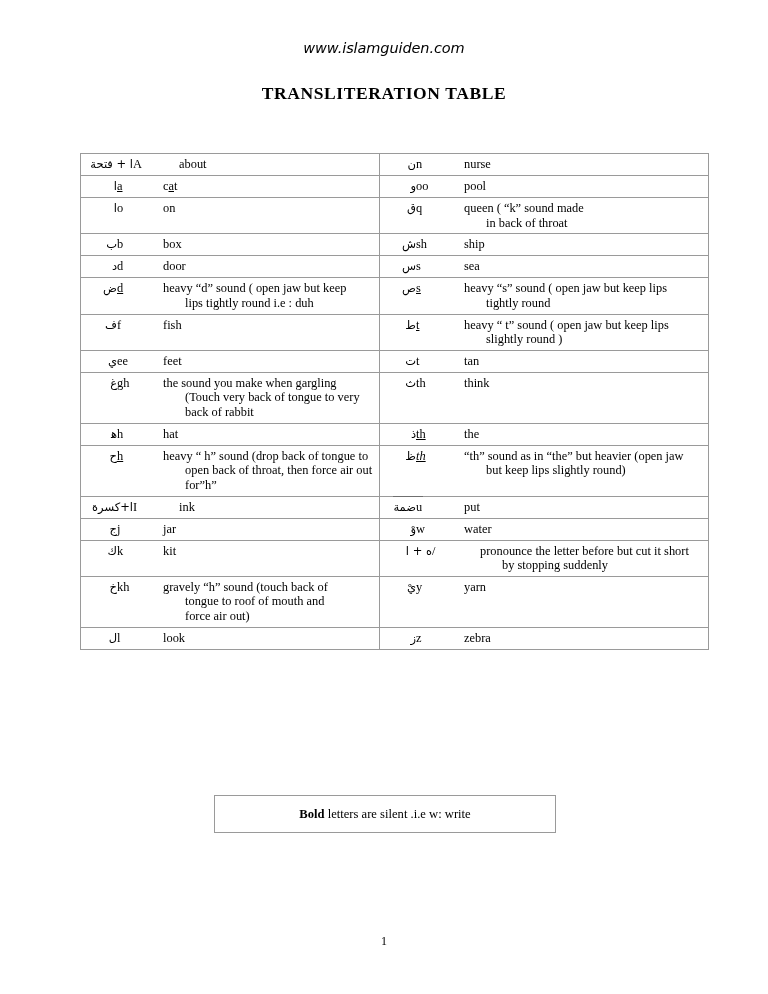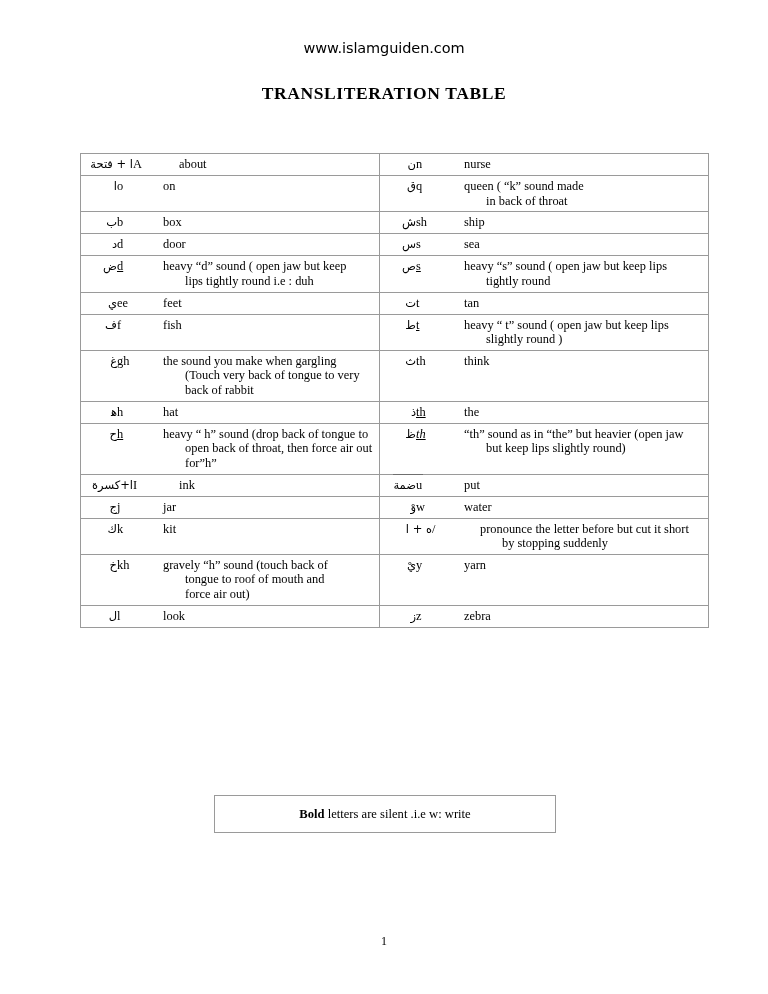--- a/index.html
+++ b/index.html
@@ -24,20 +24,21 @@
   .site-url {
     position: absolute;
     top: 40px;
     left: 0;
     width: 768px;
     text-align: center;
     font-family: "DejaVu Sans", "Liberation Sans", sans-serif;
     font-size: 14.5px;
     letter-spacing: -0.1px;
     color: #000;
+    font-style: italic;
   }
 
   .doc-title {
     position: absolute;
     top: 83px;
     left: 0;
     width: 768px;
     text-align: center;
     font-family: "Liberation Serif", "DejaVu Serif", serif;
     font-weight: bold;
@@ -155,20 +156,28 @@
         <tr>
           <td class="col-left">
             <span class="cell"><span class="ar ar-w2">ا + فتحة</span><span class="tr" style="width:46px">A</span><span class="desc">about</span></span>
           </td>
           <td class="col-right">
             <span class="cell"><span class="ar ar-w1">ن</span><span class="tr" style="width:48px">n</span><span class="desc">nurse</span></span>
           </td>
         </tr>
         <tr>
           <td class="col-left">
+            <span class="cell"><span class="ar ar-w1">ا</span><span class="tr" style="width:46px"><u>a</u></span><span class="desc">c<u>a</u>t</span></span>
+          </td>
+          <td class="col-right">
+            <span class="cell"><span class="ar ar-w1">و</span><span class="tr" style="width:48px">oo</span><span class="desc">pool</span></span>
+          </td>
+        </tr>
+        <tr>
+          <td class="col-left">
             <span class="cell"><span class="ar ar-w1">ا</span><span class="tr" style="width:46px">o</span><span class="desc">on</span></span>
           </td>
           <td class="col-right">
             <span class="cell"><span class="ar ar-w1">ق</span><span class="tr" style="width:48px">q</span><span class="desc">queen ( “k” sound made<span class="desc-indent" style="padding-left:22px">in back of throat</span></span></span>
           </td>
         </tr>
         <tr>
           <td class="col-left">
             <span class="cell"><span class="ar ar-w1">ب</span><span class="tr" style="width:46px">b</span><span class="desc">box</span></span>
           </td>
@@ -187,32 +196,32 @@
         <tr>
           <td class="col-left">
             <span class="cell"><span class="ar ar-w1">ض</span><span class="tr" style="width:46px"><u>d</u></span><span class="desc">heavy “d” sound ( open jaw but keep<span class="desc-indent" style="padding-left:22px">lips tightly round i.e : duh</span></span></span>
           </td>
           <td class="col-right">
             <span class="cell"><span class="ar ar-w1">ص</span><span class="tr" style="width:48px"><u>s</u></span><span class="desc">heavy “s” sound ( open jaw but keep   lips<span class="desc-indent" style="padding-left:22px">tightly  round</span></span></span>
           </td>
         </tr>
         <tr>
           <td class="col-left">
+            <span class="cell"><span class="ar ar-w1">ف</span><span class="tr" style="width:46px">f</span><span class="desc">fish</span></span>
+          </td>
+          <td class="col-right">
+            <span class="cell"><span class="ar ar-w1">ط</span><span class="tr" style="width:48px"><u>t</u></span><span class="desc">heavy “ t” sound ( open jaw but keep lips<span class="desc-indent" style="padding-left:22px">slightly  round )</span></span></span>
+          </td>
+        </tr>
+        <tr>
+          <td class="col-left">
             <span class="cell"><span class="ar ar-w1">ي</span><span class="tr" style="width:46px">ee</span><span class="desc">feet</span></span>
           </td>
           <td class="col-right">
             <span class="cell"><span class="ar ar-w1">ت</span><span class="tr" style="width:48px">t</span><span class="desc">tan</span></span>
-          </td>
-        </tr>
-        <tr>
-          <td class="col-left">
-            <span class="cell"><span class="ar ar-w1">ف</span><span class="tr" style="width:46px">f</span><span class="desc">fish</span></span>
-          </td>
-          <td class="col-right">
-            <span class="cell"><span class="ar ar-w1">ط</span><span class="tr" style="width:48px"><u>t</u></span><span class="desc">heavy “ t” sound ( open jaw but keep lips<span class="desc-indent" style="padding-left:22px">slightly  round )</span></span></span>
           </td>
         </tr>
         <tr>
           <td class="col-left">
             <span class="cell"><span class="ar ar-w1">غ</span><span class="tr" style="width:46px">gh</span><span class="desc">the sound you make when gargling<span class="desc-indent" style="padding-left:22px">(Touch very back of tongue to very</span><span class="desc-indent" style="padding-left:22px">back of rabbit</span></span></span>
           </td>
           <td class="col-right">
             <span class="cell"><span class="ar ar-w1">ث</span><span class="tr" style="width:48px">th</span><span class="desc">think</span></span>
           </td>
         </tr>

